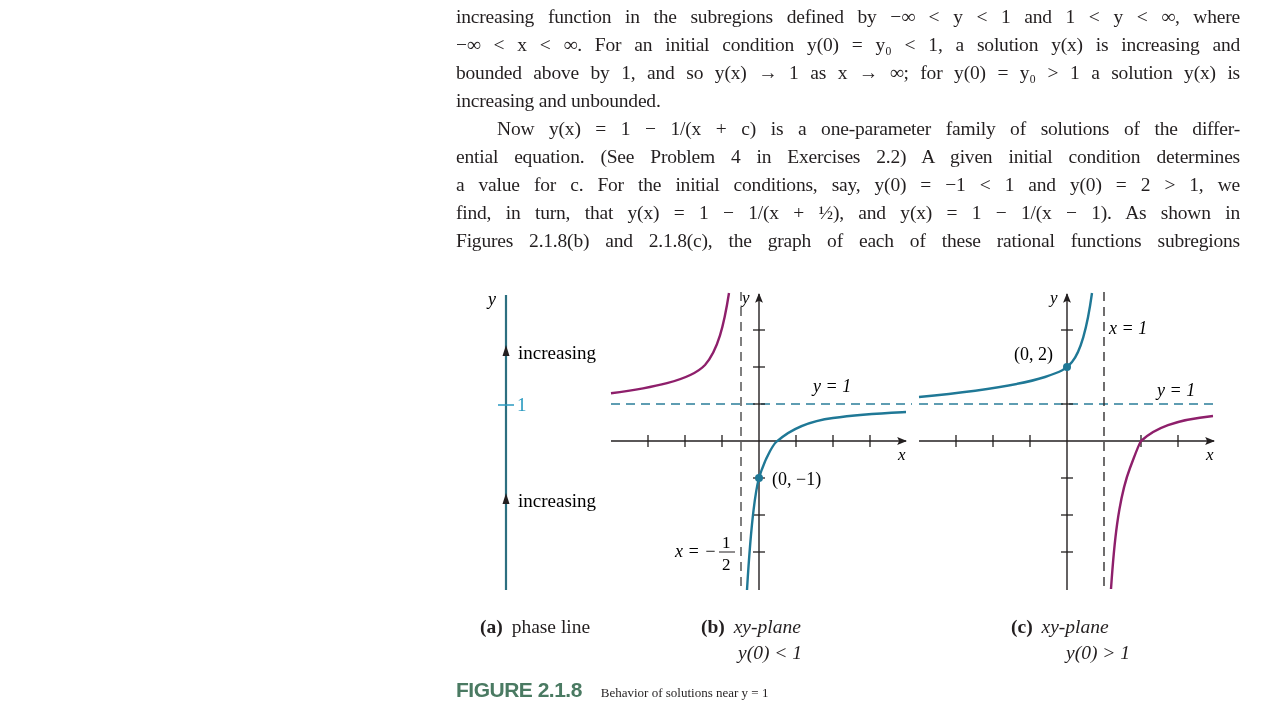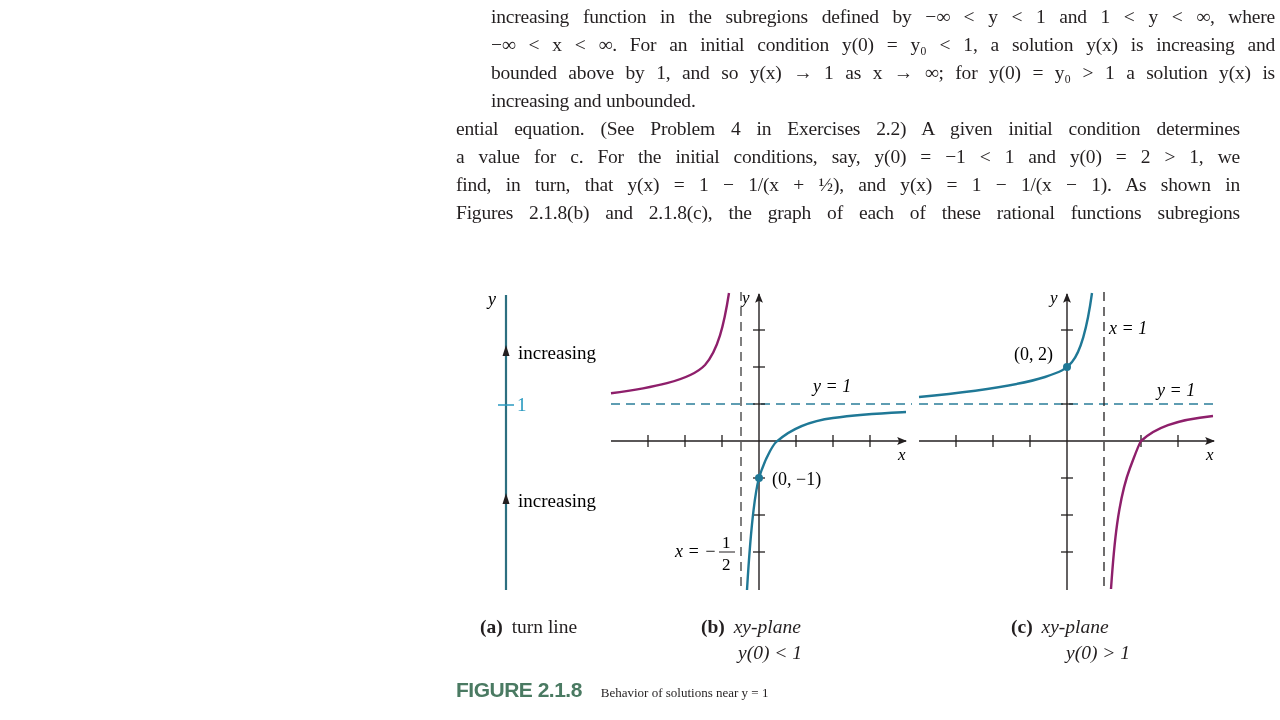--- a/index.html
+++ b/index.html
@@ -14,28 +14,29 @@
   .caption { position:absolute; font-size:19.5px; line-height:26px; }
   .caption b { font-weight:bold; }
   .fig-title { position:absolute; left:456px; top:678px; font-size:19.5px; white-space:nowrap; }
   .fig-label { font-family:"Liberation Sans", "DejaVu Sans", sans-serif; font-weight:bold;
                font-size:21px; letter-spacing:-0.5px; margin-right:14px; }
   .fig-desc { font-size:13px; }
 </style>
 </head>
 <body>
 
-<div class="para" style="top:3px;margin-left:35px;">
+<div class="para" style="top:3px;">
   <span class="line">increasing function in the subregions defined by −∞ &lt; y &lt; 1 and 1 &lt; y &lt; ∞, where</span>
   <span class="line">−∞ &lt; x &lt; ∞. For an initial condition y(0) = y₀ &lt; 1, a solution y(x) is increasing and</span>
   <span class="line">bounded above by 1, and so y(x) → 1 as x → ∞; for y(0) = y₀ &gt; 1 a solution y(x) is</span>
   <span class="line last">increasing and unbounded.</span>
 </div>
 
 <div class="para" style="top:115px;">
+  <span class="line indent">Now y(x) = 1 − 1/(x + c) is a one-parameter family of solutions of the differ-</span>
   <span class="line">ential equation. (See Problem 4 in Exercises 2.2) A given initial condition determines</span>
   <span class="line">a value for c. For the initial conditions, say, y(0) = −1 &lt; 1 and y(0) = 2 &gt; 1, we</span>
   <span class="line">find, in turn, that y(x) = 1 − 1/(x + ½), and y(x) = 1 − 1/(x − 1). As shown in</span>
   <span class="line">Figures 2.1.8(b) and 2.1.8(c), the graph of each of these rational functions subregions</span>
 </div>
 
 <svg width="1280" height="720" style="position:absolute;left:0;top:0;" xmlns="http://www.w3.org/2000/svg">
   <defs>
     <marker id="arrowK" viewBox="0 0 10 10" refX="9" refY="5" markerWidth="7" markerHeight="7" orient="auto">
       <path d="M0,1 L10,5 L0,9 L2,5 z" fill="#231f20"></path>
@@ -123,21 +124,21 @@
     <text x="1014" y="360" font-size="18">(0, 2)</text>
     <text x="1109" y="334" font-size="18" font-style="italic">x = 1</text>
     <text x="1157" y="396" font-size="18" font-style="italic">y = 1</text>
     <text x="1050" y="303" font-size="17" font-style="italic">y</text>
     <text x="1206" y="460" font-size="17" font-style="italic">x</text>
   </g>
 </svg>
 
 <div class="caption" style="left:480px; top:614px;">
   <b>(a)</b>
-  <span style="margin-left:4px;">turn line</span>
+  <span style="margin-left:4px;">phase line</span>
 </div>
 <div class="caption" style="left:701px; top:614px;">
   <b>(b)</b>
   <i style="margin-left:4px;">xy-plane</i><br>
   <i style="margin-left:37px;">y(0) &lt; 1</i>
 </div>
 <div class="caption" style="left:1011px; top:614px;">
   <b>(c)</b>
   <i style="margin-left:4px;">xy-plane</i><br>
   <i style="margin-left:55px;">y(0) &gt; 1</i>

